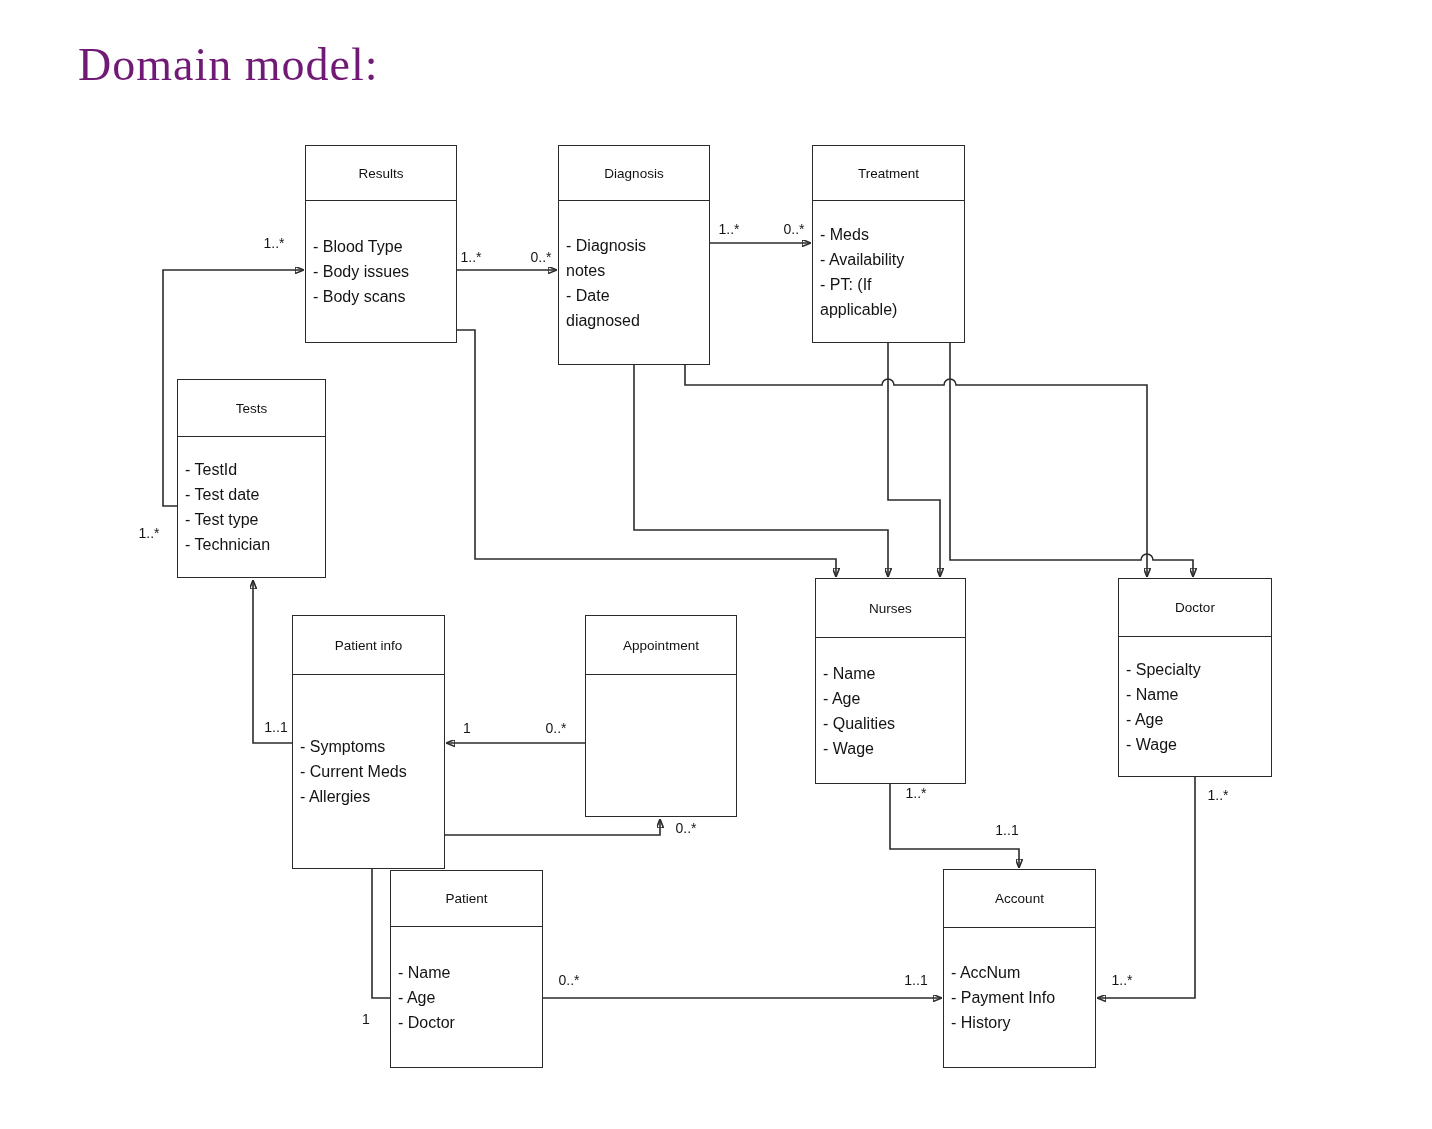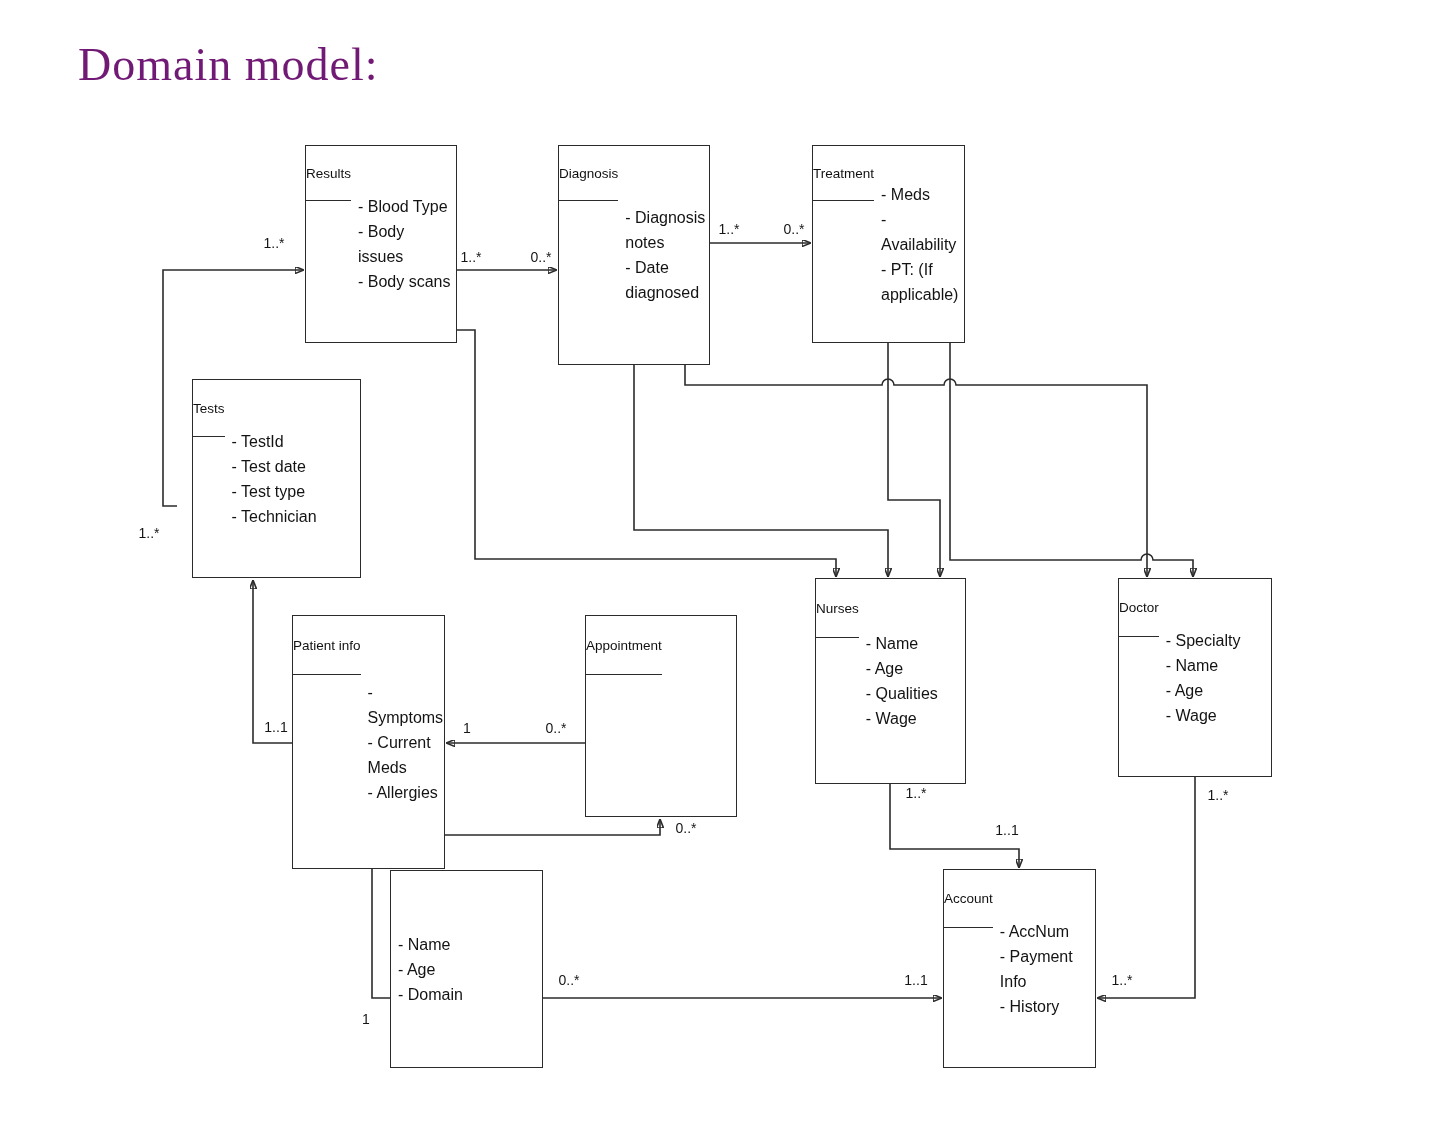--- a/index.html
+++ b/index.html
@@ -13,21 +13,21 @@
   .page-title{
     position:absolute;left:78px;top:22px;
     font-family:Liberation Serif, serif;
     font-size:46px;color:#701a75;letter-spacing:1px;margin-top:16px;
   }
   .uml-box{
     position:absolute;
     background:#fff;
     border:1.6px solid #2b2b2b;
     box-sizing:border-box;
-    display:flex;flex-direction:row;
+    display:flex;flex-direction:column;
   }
   .uml-title{
     height:var(--hh,55px);
     border-bottom:1.4px solid #2b2b2b;
     display:flex;align-items:center;justify-content:center;
     font-size:13.5px;color:#111;
     flex:0 0 auto;
   }
   .uml-attrs{
     flex:1 1 auto;
@@ -99,21 +99,21 @@
   <div class="uml-box" style="left:812px;top:145px;width:153px;height:198px;--hh:54px">
     <div class="uml-title">Treatment</div>
     <div class="uml-attrs">
       <div class="uml-attr">- Meds</div>
       <div class="uml-attr">- Availability</div>
       <div class="uml-attr">- PT: (If
 applicable)</div>
     </div>
   </div>
 
-  <div class="uml-box" style="left:192px;top:379px;width:169px;height:199px;--hh:56px">
+  <div class="uml-box" style="left:177px;top:379px;width:149px;height:199px;--hh:56px">
     <div class="uml-title">Tests</div>
     <div class="uml-attrs">
       <div class="uml-attr">- TestId</div>
       <div class="uml-attr">- Test date</div>
       <div class="uml-attr">- Test type</div>
       <div class="uml-attr">- Technician</div>
     </div>
   </div>
 
   <div class="uml-box" style="left:292px;top:615px;width:153px;height:254px;--hh:58px">
@@ -143,24 +143,25 @@
     <div class="uml-title">Doctor</div>
     <div class="uml-attrs">
       <div class="uml-attr">- Specialty</div>
       <div class="uml-attr">- Name</div>
       <div class="uml-attr">- Age</div>
       <div class="uml-attr">- Wage</div>
     </div>
   </div>
 
   <div class="uml-box" style="left:390px;top:870px;width:153px;height:198px;--hh:55px">
+    <div class="uml-title">Patient</div>
     <div class="uml-attrs">
       <div class="uml-attr">- Name</div>
       <div class="uml-attr">- Age</div>
-      <div class="uml-attr">- Domain</div>
+      <div class="uml-attr">- Doctor</div>
     </div>
   </div>
 
   <div class="uml-box" style="left:943px;top:869px;width:153px;height:199px;--hh:57px">
     <div class="uml-title">Account</div>
     <div class="uml-attrs">
       <div class="uml-attr">- AccNum</div>
       <div class="uml-attr">- Payment Info</div>
       <div class="uml-attr">- History</div>
     </div>

